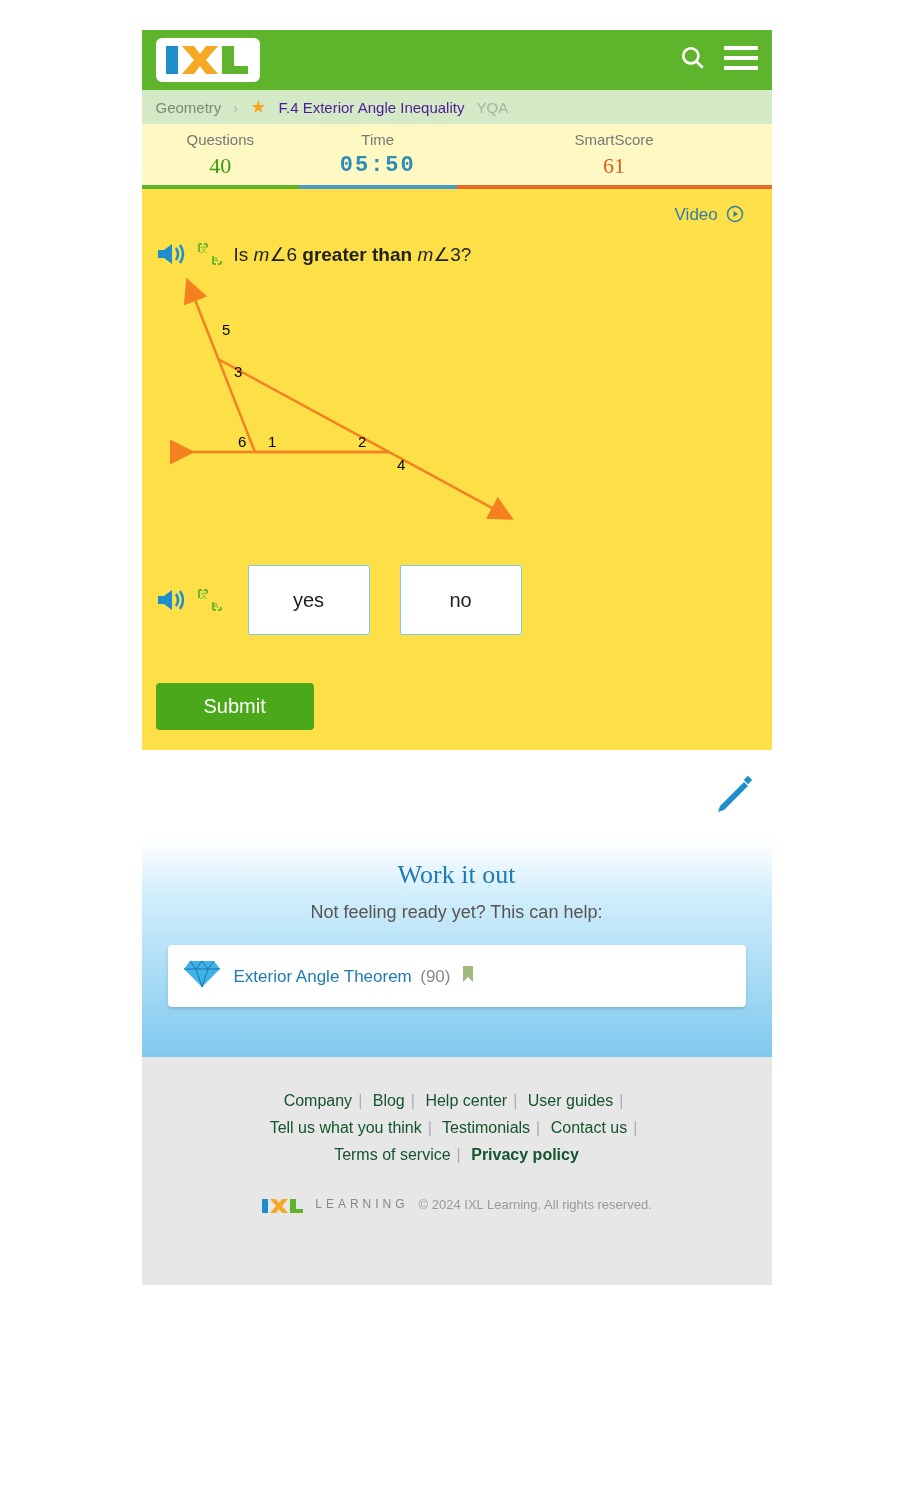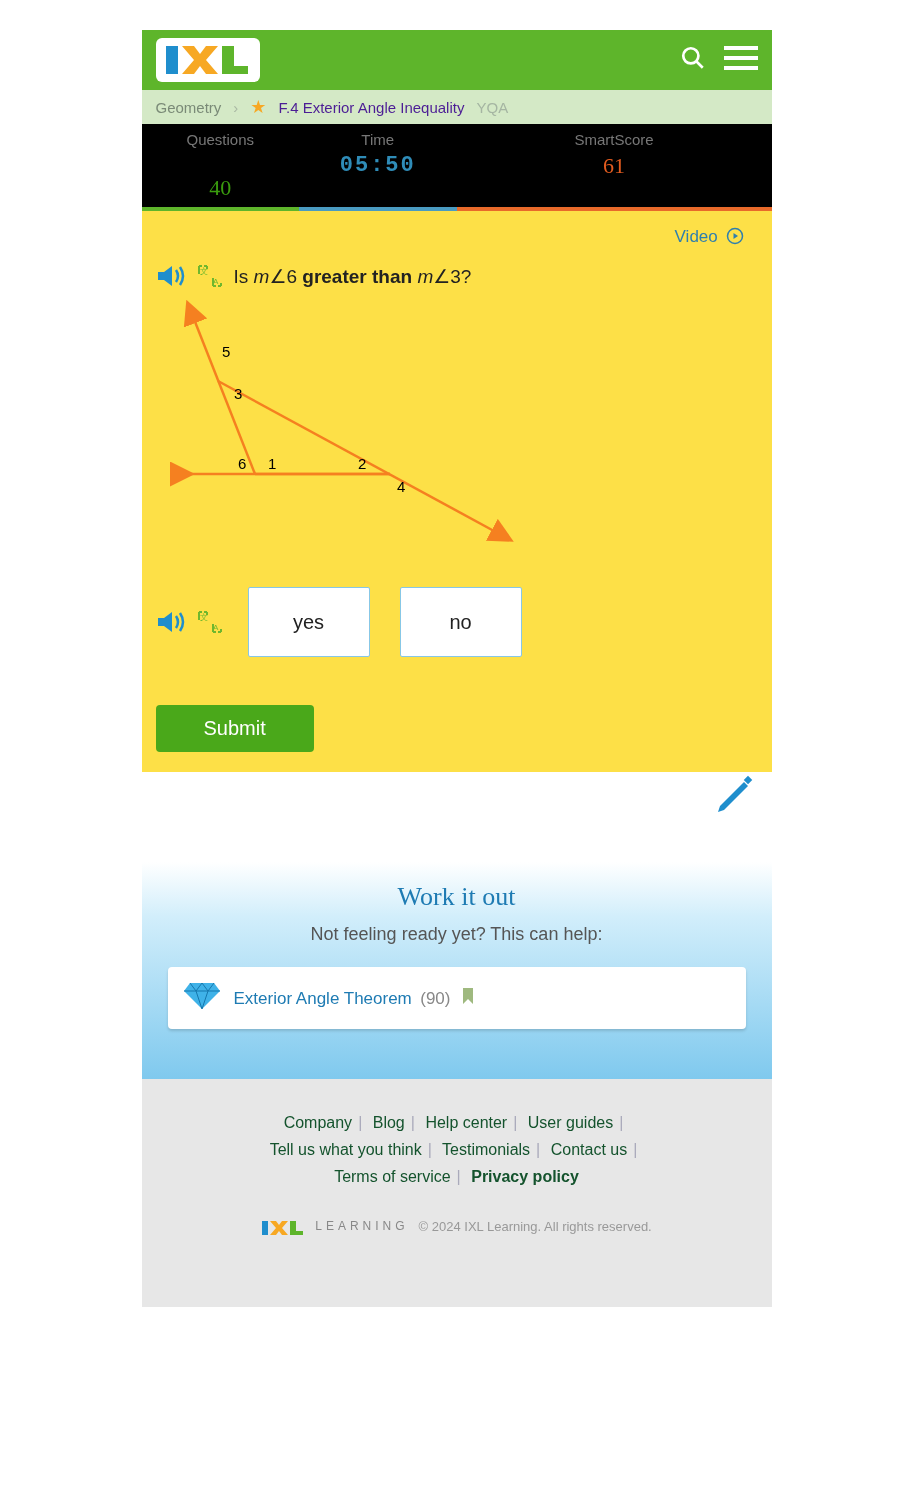--- a/index.html
+++ b/index.html
@@ -14,26 +14,26 @@
   .header-right { display:flex; align-items:center; gap:18px; }
 
   
   .crumb { background:#d4e9c6; display:flex; align-items:center; padding:6px 14px; color:#7a8a77; font-size:15px; gap:12px;}
   .crumb .chevron { color:#a9b8a3; }
   .crumb .star { color:#f7a823; font-size:18px; }
   .crumb .skill { color:#4c1d95; }
   .crumb .yqa { color:#a5b5a2; }
 
   
-  .stats { display:flex; background:#000000; }
+  .stats { display:flex; background:#fef9c3; }
   .stat { flex:1; text-align:center; padding:4px 0 2px; border-bottom:4px solid transparent;}
   .stat .label { color:#777; font-size:15px; padding:3px 0;}
   .stat .value { font-size:22px; padding:2px 0 4px; font-family: Verdana;}
   .stat.q { border-bottom-color:#5eb52b; flex:0.9;}
-  .stat.q .value { color:#3a9c0e;margin-top:22px; }
+  .stat.q .value { color:#3a9c0e; }
   .stat.t { border-bottom-color:#4a9bc1; flex:0.9;}
   .stat.t .value { color:#2f8cb8; font-family:"Courier New", monospace; letter-spacing:2px; font-weight:bold;}
   .stat.s { border-bottom-color:#e86a2a; flex:1.8;}
   .stat.s .value { color:#e25b1f; }
 
   
   .content { background:#fde047; padding:10px 0 0 0; }
   .video-row { text-align:right; padding:6px 28px 0 0; color:#2f7fad; font-size:17px; }
   .video-row svg { vertical-align:-3px; margin-left:3px;}
   .question-row { display:flex; align-items:center; gap:10px; padding:16px 14px 0 14px; font-size:19px; color:#222;}

